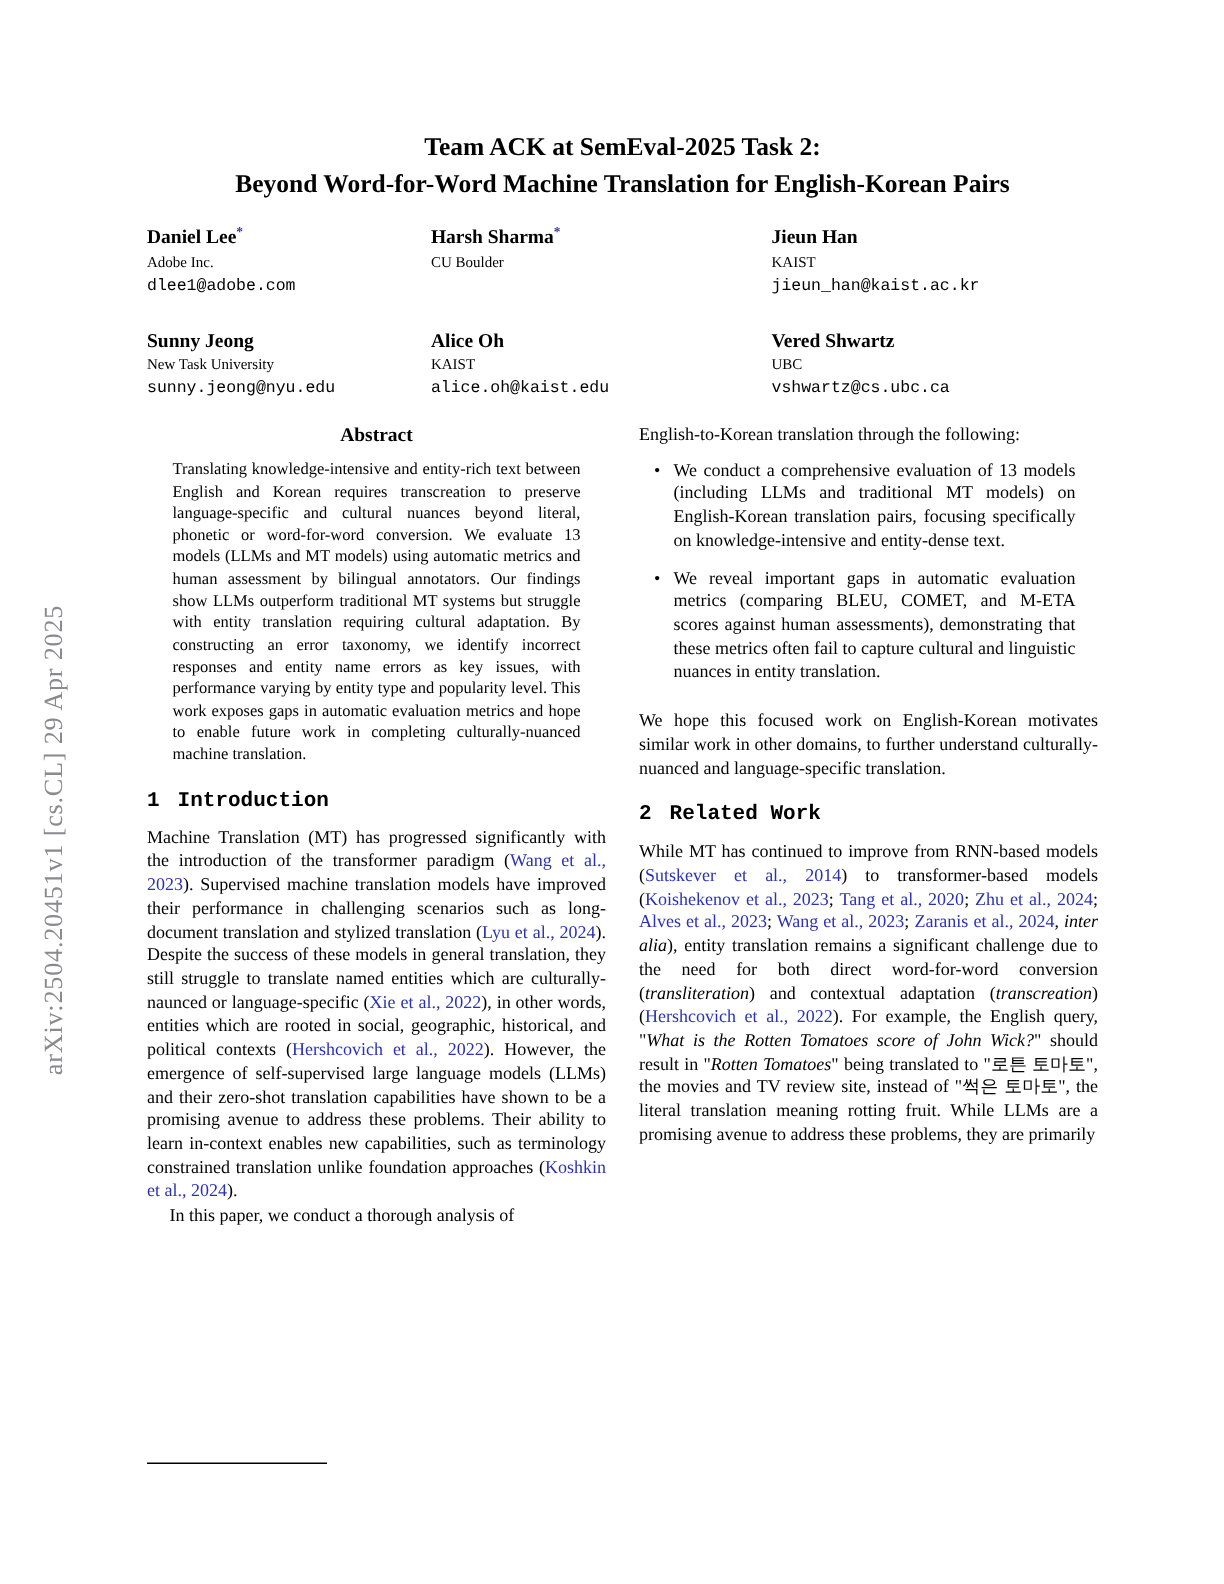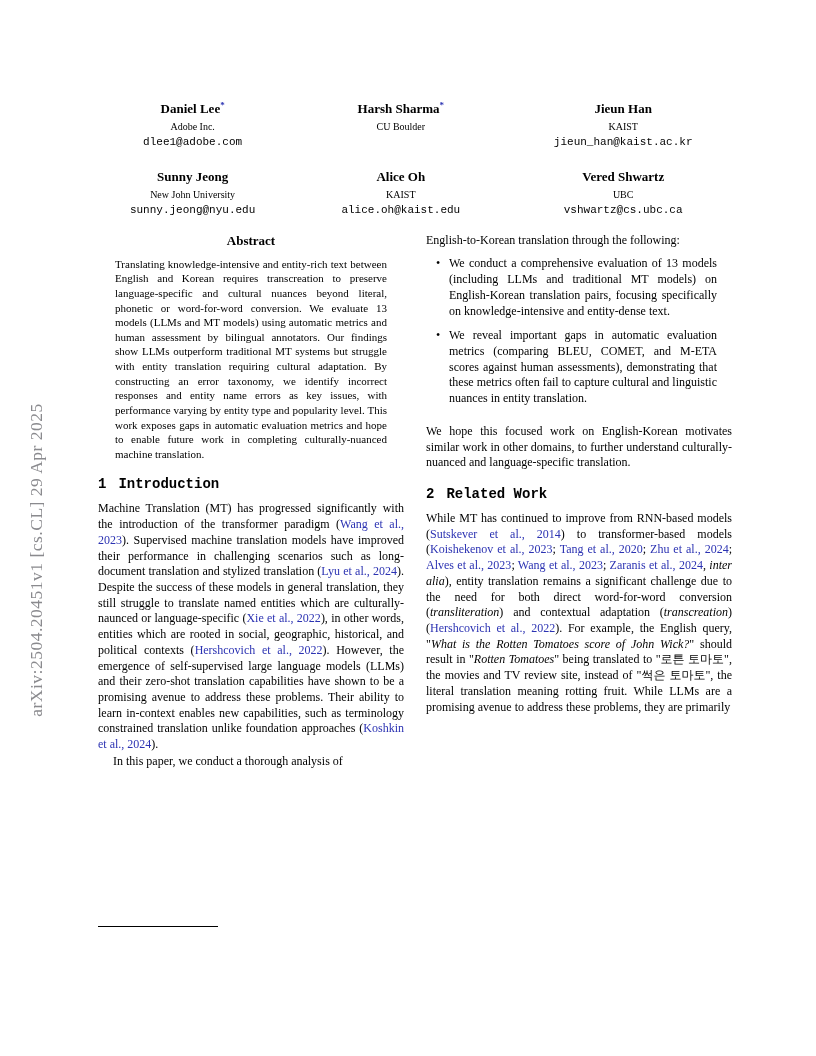--- a/index.html
+++ b/index.html
@@ -15,21 +15,21 @@
   .arxiv-side {
     position:absolute; left:36px; top:560px;
     transform:translate(-50%,-50%) rotate(-90deg);
     white-space:nowrap; font-size:17.5px; letter-spacing:.5px;
     color:var(--arxiv_gray,#8a8a8e);
   }
 
   
   .title { text-align:center; font-size:17px; font-weight:bold; line-height:1.45; }
   .authors { display:grid; grid-template-columns:1fr 1.2fr 1.15fr; margin-top:13px; row-gap:17px; }
-  .author { text-align:center; line-height:1.5; }
+  .author { line-height:1.5; }
   .author .name { font-size:13px; font-weight:bold; }
   .author sup.star { color:var(--citation,#2b32b2); font-size:9px; }
   .author .affil { font-size:10px; }
   .author .email { font-size:11px; font-family:"Liberation Mono","DejaVu Sans Mono",monospace; }
 
   
   .columns { display:flex; gap:22px; margin-top:14px; height:732px; }
   .col { flex:1 1 0; display:flex; flex-direction:column; overflow:hidden; }
 
   .abstract { padding:0 17px; }
@@ -58,39 +58,43 @@
   .footnote p { font-size:10px; line-height:1.3; }
   .footnote sup { font-size:8px; }
 </style>
 </head>
 <body>
 
 <div class="page">
 
   <div class="arxiv-side">arXiv:2504.20451v1  [cs.CL]  29 Apr 2025</div>
 
+  <h1 class="title">
+    <span>Team ACK at SemEval-2025 Task 2:</span><br>
+    <span>Beyond Word-for-Word Machine Translation for English-Korean Pairs</span>
+  </h1>
 
   <div class="authors">
     <div class="author">
       <div class="name"><span>Daniel Lee</span><sup class="star">*</sup></div>
       <div class="affil">Adobe Inc.</div>
       <div class="email">dlee1@adobe.com</div>
     </div>
     <div class="author">
       <div class="name"><span>Harsh Sharma</span><sup class="star">*</sup></div>
       <div class="affil">CU Boulder</div>
     </div>
     <div class="author">
       <div class="name"><span>Jieun Han</span><sup class="star"></sup></div>
       <div class="affil">KAIST</div>
       <div class="email">jieun_han@kaist.ac.kr</div>
     </div>
     <div class="author">
       <div class="name"><span>Sunny Jeong</span><sup class="star"></sup></div>
-      <div class="affil">New John University</div>
+      <div class="affil">New Task University</div>
       <div class="email">sunny.jeong@nyu.edu</div>
     </div>
     <div class="author">
       <div class="name"><span>Alice Oh</span><sup class="star"></sup></div>
       <div class="affil">KAIST</div>
       <div class="email">alice.oh@kaist.edu</div>
     </div>
     <div class="author">
       <div class="name"><span>Vered Shwartz</span><sup class="star"></sup></div>
       <div class="affil">UBC</div>

